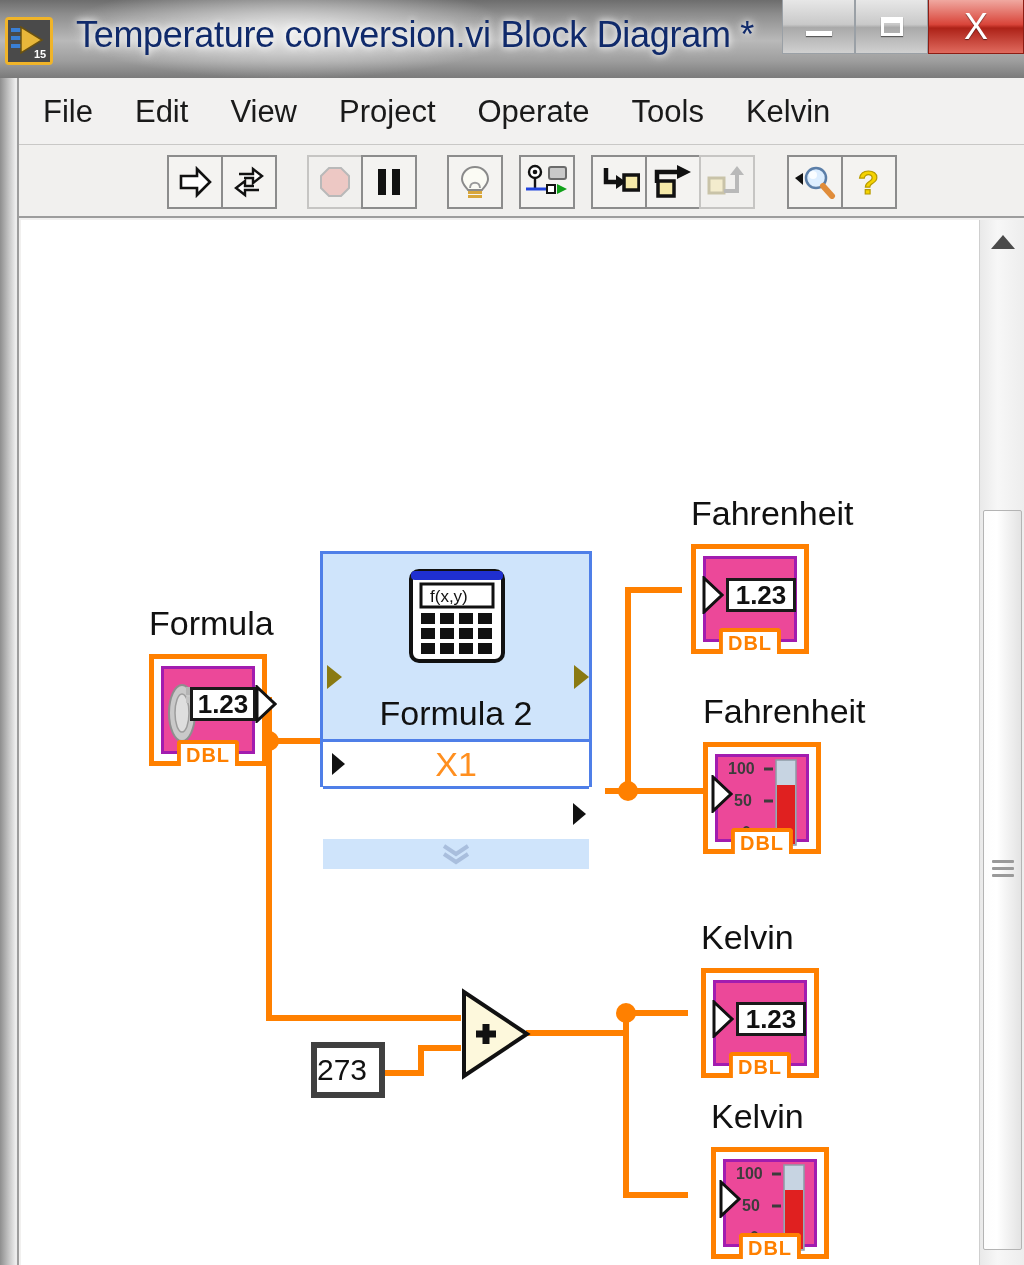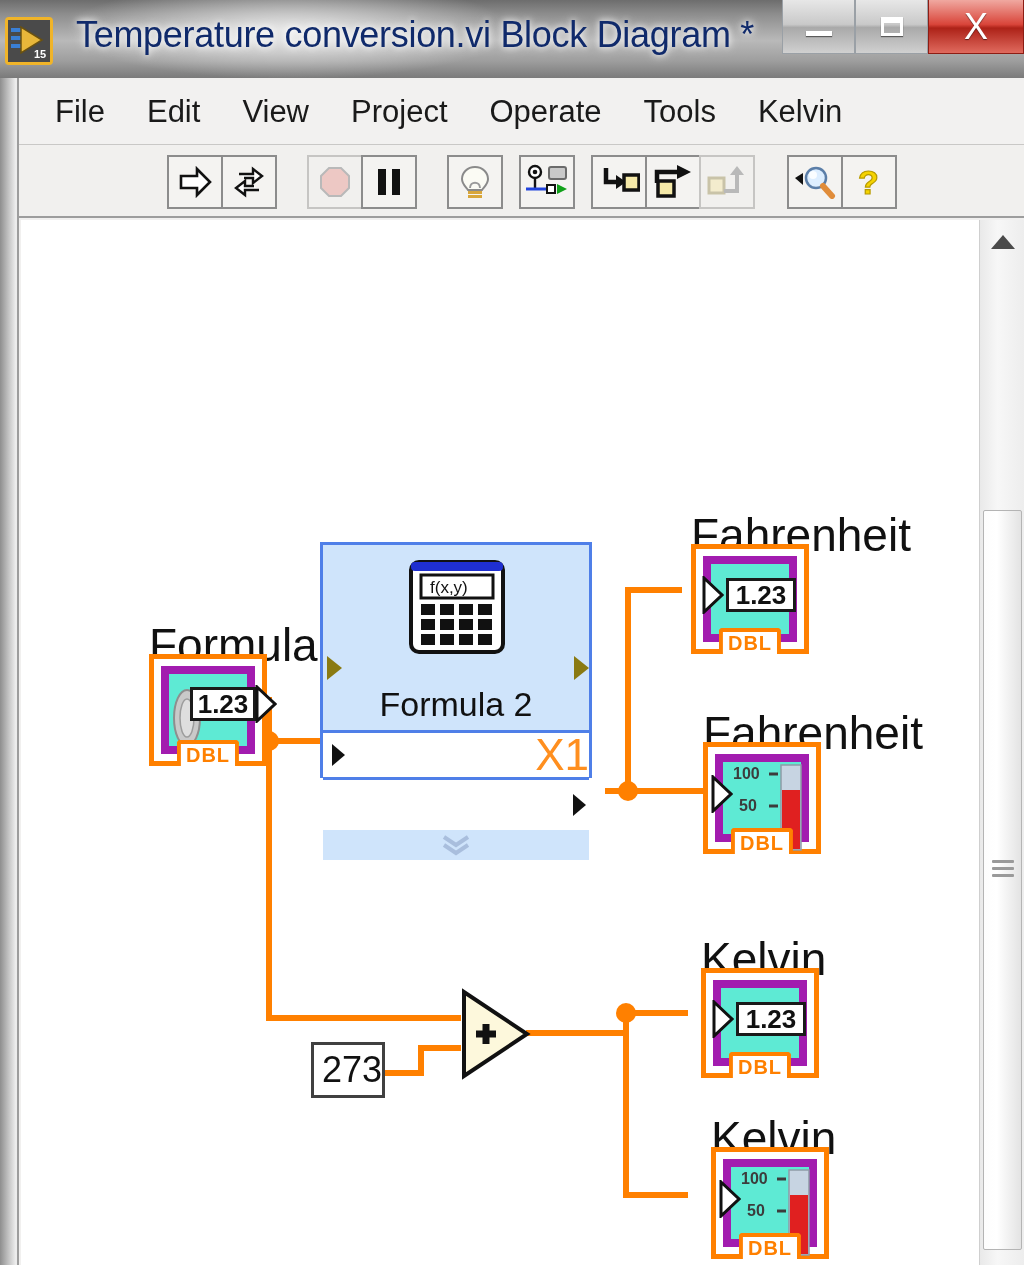--- a/index.html
+++ b/index.html
@@ -62,21 +62,21 @@
   
   .menubar{
     position:absolute;left:19px;top:80px;width:1005px;height:65px;
     background:#f2f1f0;border-bottom:1px solid #c9c8c6;box-sizing:border-box;
     display:flex;align-items:center;
   }
   .menu-item{
     font-size:31px;color:#1a1a1a;padding:0 0;margin:0 0 0 0;
     white-space:nowrap;cursor:default;
   }
-  .menu-item:nth-child(1){margin-left:36px;}
+  .menu-item:nth-child(1){margin-left:24px;}
   .menu-item+.menu-item{margin-left:42px;}
 
   
   .toolbar{
     position:absolute;left:19px;top:146px;width:1005px;height:72px;
     background:#f1f0ee;border-bottom:2px solid #9d9d9d;box-sizing:border-box;
   }
   .tgroup{position:absolute;top:9px;height:54px;display:flex;}
   .tbtn{
     width:56px;height:54px;box-sizing:border-box;
@@ -105,29 +105,29 @@
     color:#8b0a0a;letter-spacing:-1px;white-space:nowrap;
   }
 
   
   .wires{position:absolute;left:0;top:0;width:958px;height:1045px;}
 
   
   .term{position:absolute;}
   .term-label{
     position:absolute;left:0;top:0;white-space:nowrap;
-    font-size:46px;color:#111;font-weight:400;margin-top:14px;
+    font-size:34px;color:#111;font-weight:400;
   }
   .term-box{
     position:absolute;box-sizing:border-box;
     border:5px solid #ff8000;background:#ffffff;
   }
   .term-inner{
     position:absolute;left:7px;top:7px;right:7px;bottom:7px;
-    border:8px solid #a21caf;background:#5eead4;box-sizing:border-box;
+    border:3px solid #a21caf;background:#ec4899;box-sizing:border-box;
   }
   .dbl-tag{
     position:absolute;left:50%;transform:translateX(-50%);bottom:-5px;
     background:#ffffff;border:4px solid #ff8000;border-bottom:none;
     border-top-left-radius:4px;border-top-right-radius:4px;
     padding:0 5px;box-sizing:border-box;
     font-size:20px;font-weight:bold;color:#ff8000;line-height:22px;
     letter-spacing:1px;
   }
   .num-disp{
@@ -142,34 +142,34 @@
     position:absolute;box-sizing:border-box;
     border:3px solid #4f7fe8;background:#cfe4fb;
   }
   .fnode-title{
     position:absolute;left:0;right:0;text-align:center;
     font-size:34px;color:#111;
   }
   .fnode-row{
     position:absolute;left:0;right:0;box-sizing:border-box;
     background:#ffffff;border-top:3px solid #4f7fe8;border-bottom:3px solid #4f7fe8;
-    display:flex;align-items:center;justify-content:flex-end;
-    font-size:44px;color:#ff8f1f;
+    display:flex;align-items:center;justify-content:center;
+    font-size:34px;color:#ff8f1f;
   }
   .fnode-exp{
     position:absolute;left:0;right:0;box-sizing:border-box;
     background:#cfe4fb;display:flex;align-items:center;justify-content:center;
   }
 
   
   .const-box{
     position:absolute;box-sizing:border-box;
-    border:3px solid #404040;background:#fff;
-    display:flex;align-items:center;justify-content:flex-end;
-    font-size:36px;color:#111;font-family:"Liberation Sans",sans-serif;
+    border:6px solid #404040;background:#fff;
+    display:flex;align-items:center;justify-content:flex-start;
+    font-size:30px;color:#111;font-family:"Liberation Sans",sans-serif;
   }
 
   
   .vscroll{
     position:absolute;left:979px;top:220px;width:45px;height:1045px;
     background:linear-gradient(to right,#e9e9e9,#f7f7f7 40%,#ededed 100%);
     border-left:1px solid #cfcfcf;box-sizing:border-box;
   }
   .vs-arrow{
     position:absolute;left:0;top:0;width:45px;height:44px;
@@ -382,21 +382,21 @@
           </svg>
         </div>
         <div class="num-disp" style="left:36px;top:28px;width:66px;height:34px;font-size:26px;">1.23</div>
         <svg style="position:absolute;left:101px;top:26px;" width="22" height="38" viewBox="0 0 22 38">
           <polygon points="2,2 20,19 2,36" fill="#ffffff" stroke="#111" stroke-width="3"></polygon>
         </svg>
         <div class="dbl-tag">DBL</div>
       </div>
     </div>
 
-    <div class="fnode" style="left:299px;top:322px;width:272px;height:236px;">
+    <div class="fnode" style="left:299px;top:331px;width:272px;height:236px;">
 
       <svg style="position:absolute;left:85px;top:14px;" width="102" height="100" viewBox="0 0 102 100">
         <rect x="3" y="3" width="92" height="90" rx="8" fill="#ffffff" stroke="#111" stroke-width="4"></rect>
         <rect x="3" y="3" width="92" height="9" rx="4" fill="#1f2fd0"></rect>
         <rect x="13" y="16" width="72" height="23" fill="#ffffff" stroke="#111" stroke-width="3"></rect>
         <text x="22" y="34" font-size="17" font-family="Liberation Sans, sans-serif" fill="#111">f(x,y)</text>
         <g fill="#111">
           <rect x="13" y="45" width="14" height="11"></rect>
             <rect x="32" y="45" width="14" height="11"></rect>
           <rect x="51" y="45" width="14" height="11"></rect>

